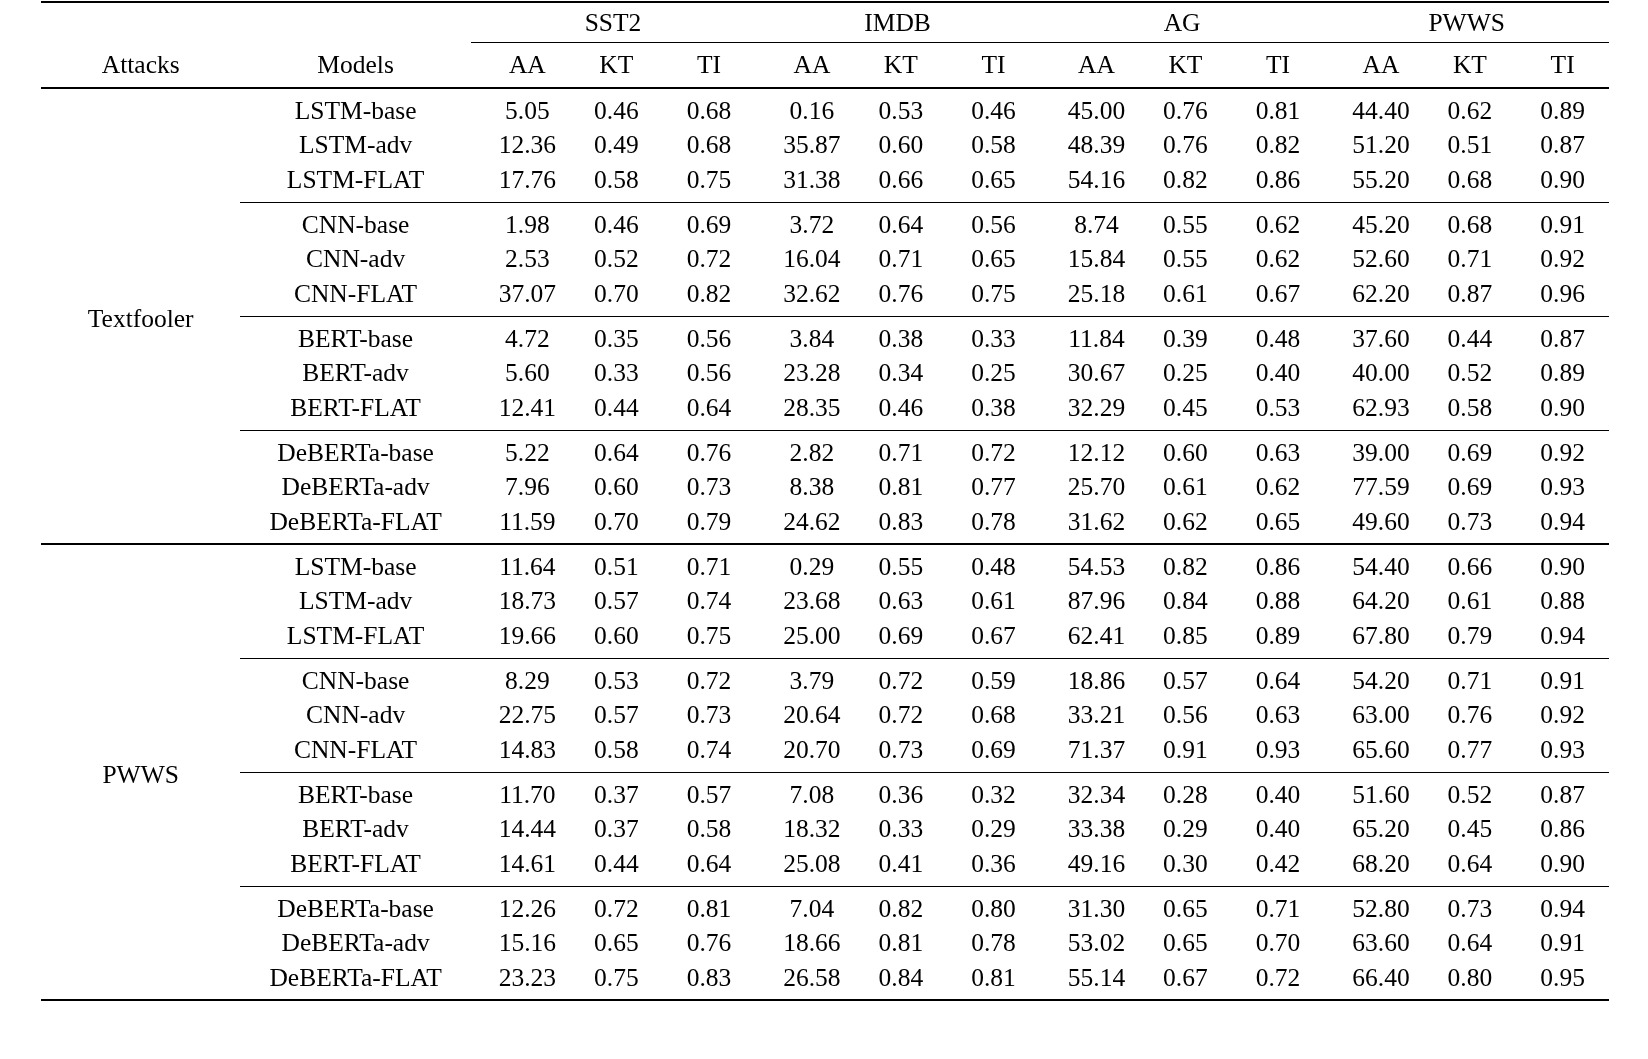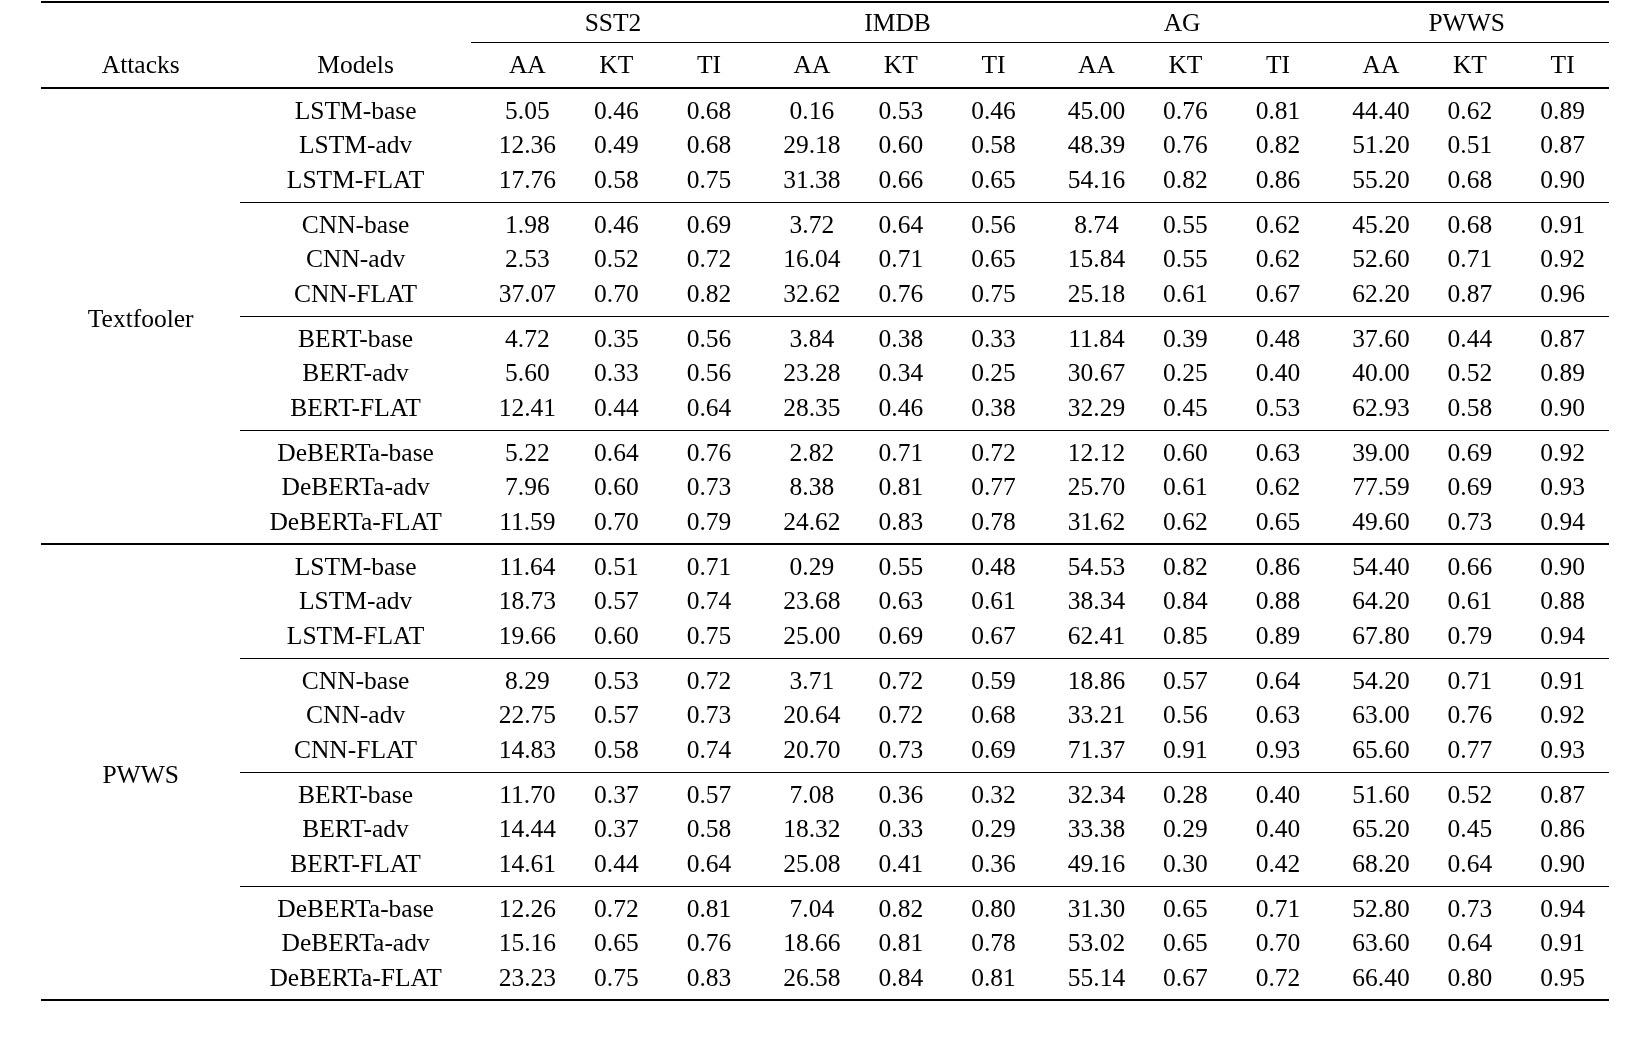--- a/index.html
+++ b/index.html
@@ -145,21 +145,21 @@
           <td class="num">0.81</td>
           <td class="num pad-left">44.40</td>
           <td class="num">0.62</td>
           <td class="num">0.89</td>
         </tr>
         <tr class="datarow">
           <td class="modelcell">LSTM-adv</td>
           <td class="num pad-left">12.36</td>
           <td class="num">0.49</td>
           <td class="num">0.68</td>
-          <td class="num pad-left">29.18</td>
+          <td class="num pad-left">35.87</td>
           <td class="num">0.60</td>
           <td class="num">0.58</td>
           <td class="num pad-left">48.39</td>
           <td class="num">0.76</td>
           <td class="num">0.82</td>
           <td class="num pad-left">51.20</td>
           <td class="num">0.51</td>
           <td class="num">0.87</td>
         </tr>
         <tr class="datarow last-in-block">
@@ -329,21 +329,21 @@
           <td class="num">0.90</td>
         </tr>
         <tr class="datarow">
           <td class="modelcell">LSTM-adv</td>
           <td class="num pad-left">18.73</td>
           <td class="num">0.57</td>
           <td class="num">0.74</td>
           <td class="num pad-left">23.68</td>
           <td class="num">0.63</td>
           <td class="num">0.61</td>
-          <td class="num pad-left">38.34</td>
+          <td class="num pad-left">87.96</td>
           <td class="num">0.84</td>
           <td class="num">0.88</td>
           <td class="num pad-left">64.20</td>
           <td class="num">0.61</td>
           <td class="num">0.88</td>
         </tr>
         <tr class="datarow last-in-block">
           <td class="modelcell" style="border-bottom: 1px solid rgb(0, 0, 0);">LSTM-FLAT</td>
           <td class="num pad-left bold" style="border-bottom: 1px solid rgb(0, 0, 0);">19.66</td>
           <td class="num bold" style="border-bottom: 1px solid rgb(0, 0, 0);">0.60</td>
@@ -356,21 +356,21 @@
           <td class="num bold" style="border-bottom: 1px solid rgb(0, 0, 0);">0.89</td>
           <td class="num pad-left bold" style="border-bottom: 1px solid rgb(0, 0, 0); text-align: center;">67.80</td>
           <td class="num bold" style="border-bottom: 1px solid rgb(0, 0, 0);">0.79</td>
           <td class="num bold" style="border-bottom: 1px solid rgb(0, 0, 0);">0.94</td>
         </tr>
         <tr class="datarow first-in-block">
           <td class="modelcell">CNN-base</td>
           <td class="num pad-left">8.29</td>
           <td class="num">0.53</td>
           <td class="num">0.72</td>
-          <td class="num pad-left">3.71</td>
+          <td class="num pad-left">3.79</td>
           <td class="num">0.72</td>
           <td class="num">0.59</td>
           <td class="num pad-left">18.86</td>
           <td class="num">0.57</td>
           <td class="num">0.64</td>
           <td class="num pad-left">54.20</td>
           <td class="num">0.71</td>
           <td class="num">0.91</td>
         </tr>
         <tr class="datarow">

